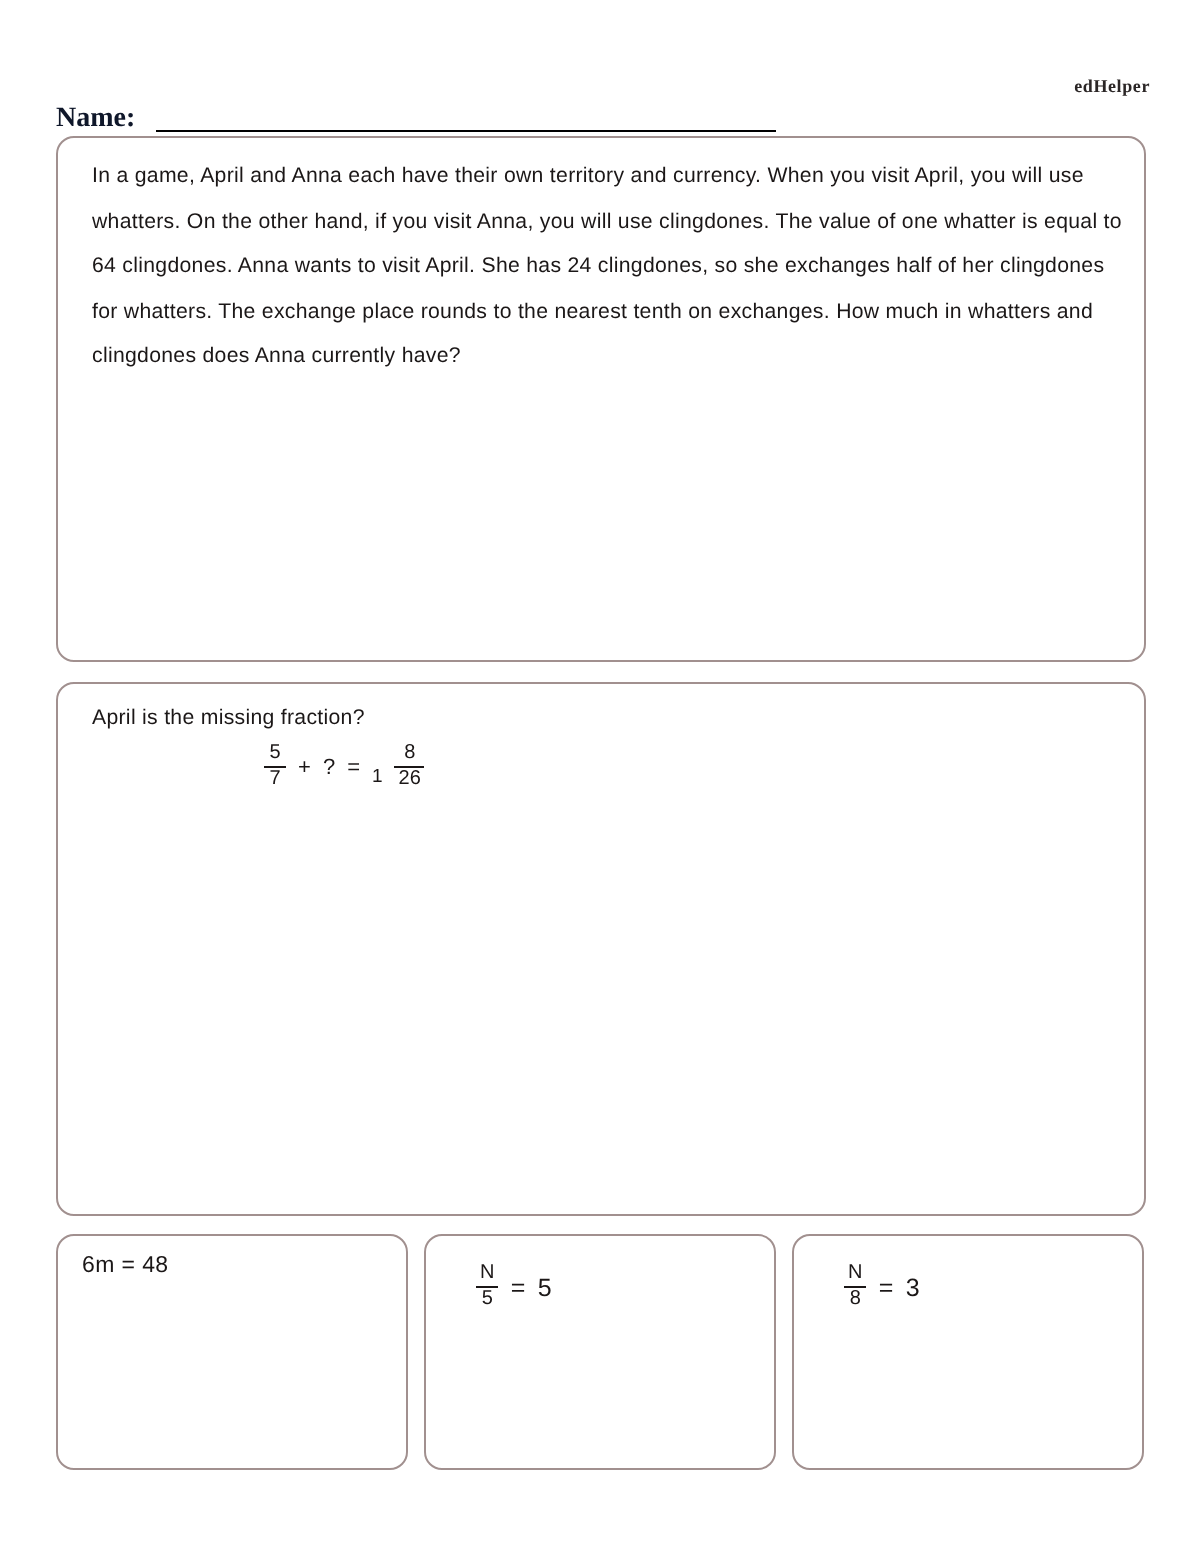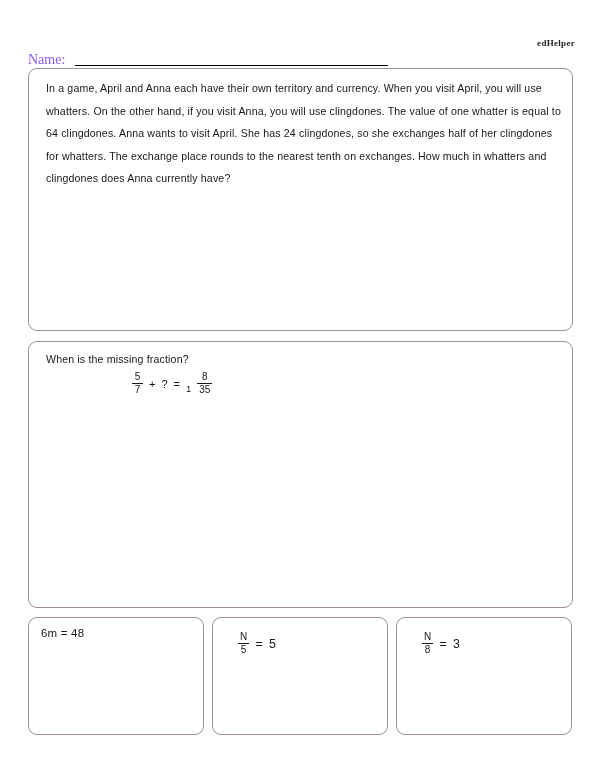--- a/index.html
+++ b/index.html
@@ -31,23 +31,23 @@
     position: absolute;
     top: 48px;
     left: 28px;
     width: 360px;
     height: 20px;
     display: flex;
     align-items: flex-end;
   }
   .name-label {
     font-family: "Liberation Serif", serif;
-    font-weight: normal;
+    font-weight: bold;
     font-size: 14px;
-    color: #8b5cf6;
+    color: #0f172a;
     line-height: 1;
     padding-bottom: 1px;
   }
   .name-line {
     flex: 1;
     margin-left: 10px;
     margin-bottom: 2px;
     border-bottom: 1.6px solid #000;
     height: 1px;
   }
@@ -149,36 +149,36 @@
 <div class="name-row">
   <span class="name-label">Name:</span>
   <span class="name-line"></span>
 </div>
 
 <div class="qbox" id="box-word">
   <div class="word-text">In a game, April and Anna each have their own territory and currency.  When you visit April, you will use whatters.  On the other hand, if you visit Anna, you will use clingdones. The value of one whatter is equal to 64 clingdones.  Anna wants to visit April.  She has 24 clingdones, so she exchanges half of her clingdones for whatters.  The exchange place rounds to the nearest tenth on exchanges. How much in whatters and clingdones does Anna currently have?</div>
 </div>
 
 <div class="qbox" id="box-frac">
-  <div class="frac-prompt">When is the missing fraction?</div>
+  <div class="frac-prompt">April is the missing fraction?</div>
 
   <div class="eq-row" id="frac-equation">
     <span class="frac">
       <span class="num">5</span>
       <span class="bar"></span>
       <span class="den">7</span>
     </span>
     <span class="op">+</span>
     <span class="op">?</span>
     <span class="op">=</span>
     <span class="whole">1</span>
     <span class="frac">
       <span class="num">8</span>
       <span class="bar"></span>
-      <span class="den">35</span>
+      <span class="den">26</span>
     </span>
   </div>
 </div>
 
 <div class="qbox" id="box-eq-1">
   <div class="small-eq">6m = 48</div>
 </div>
 
 <div class="qbox" id="box-eq-2">
   <div class="small-eq indented eq-row">

